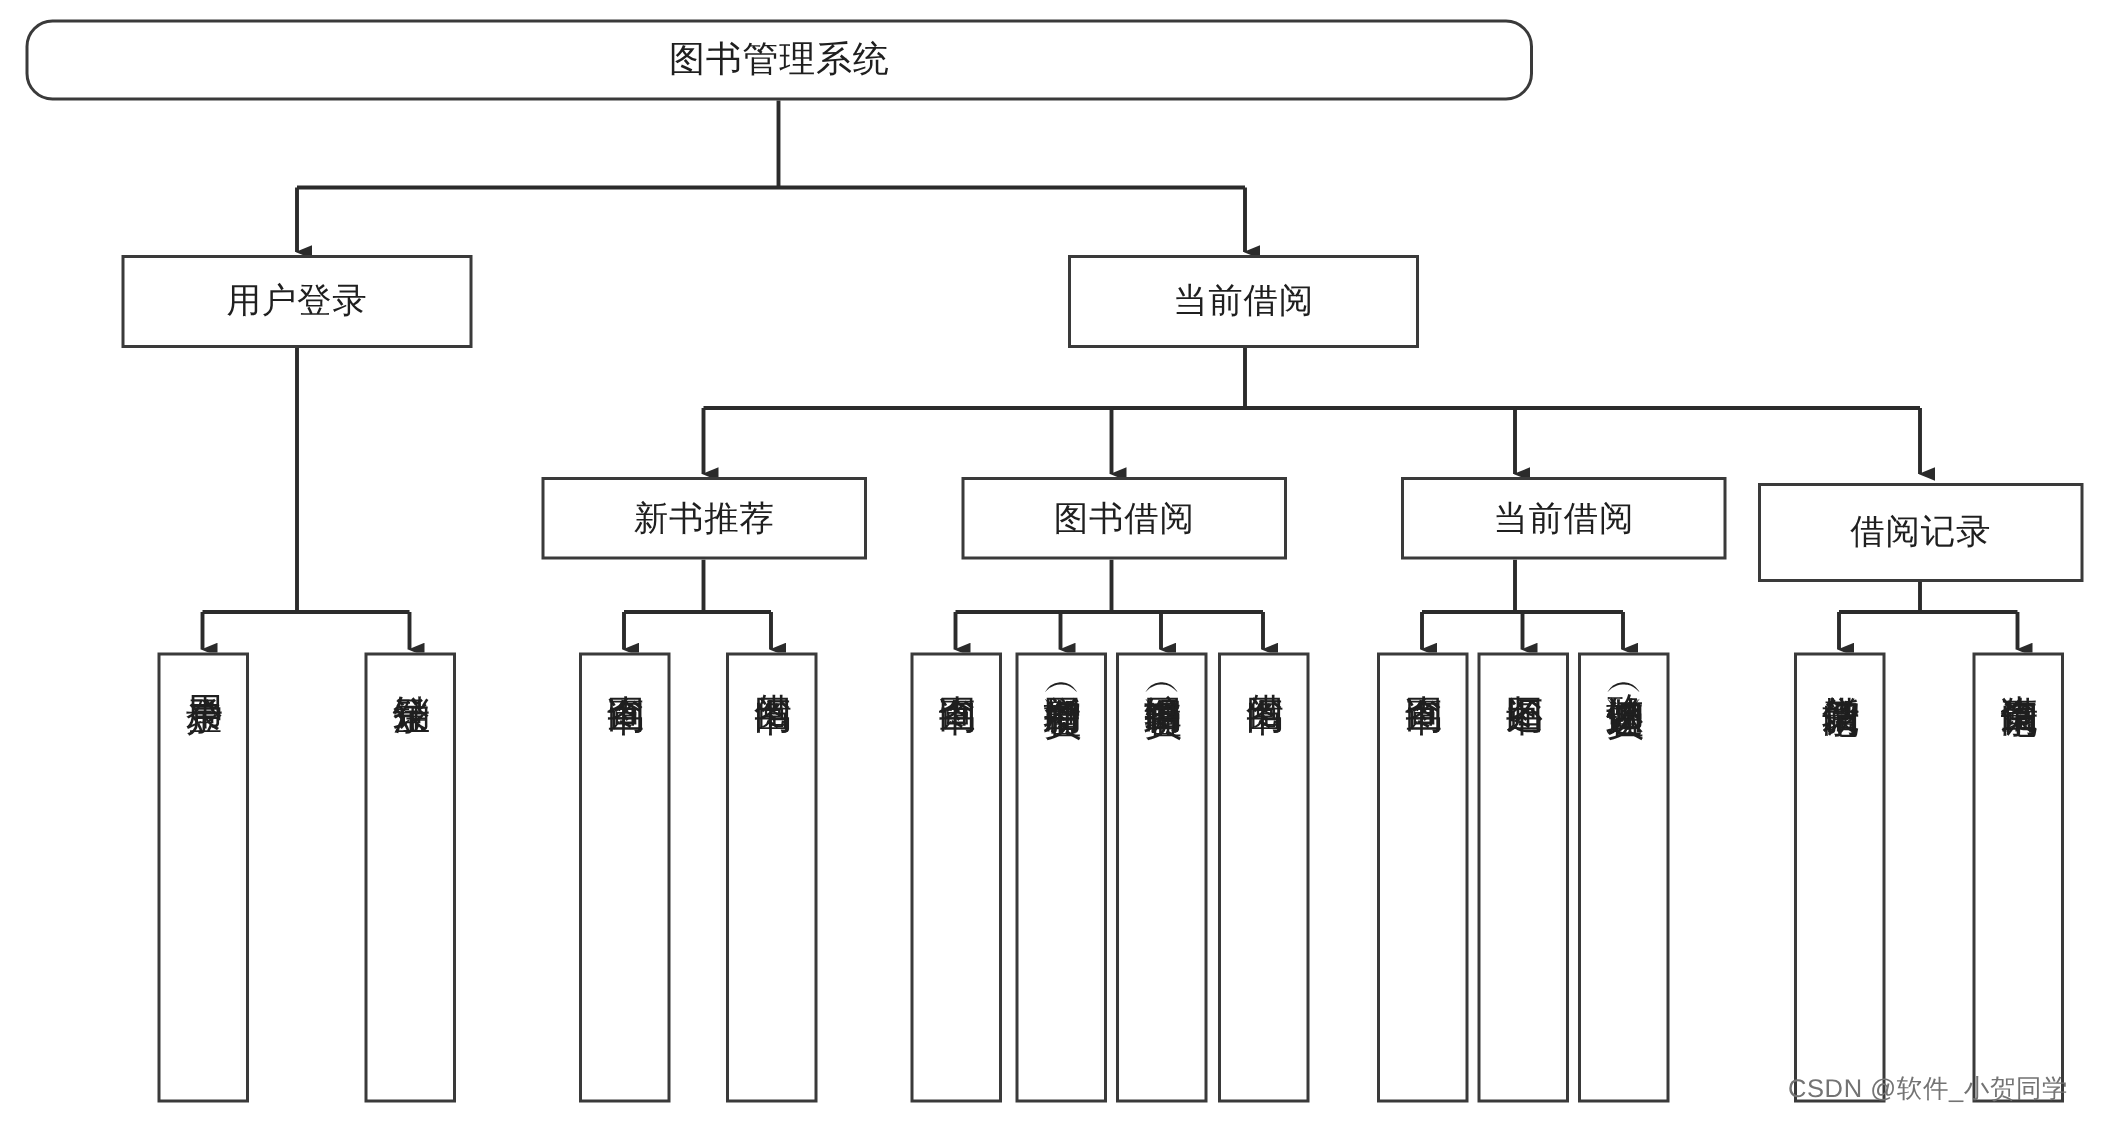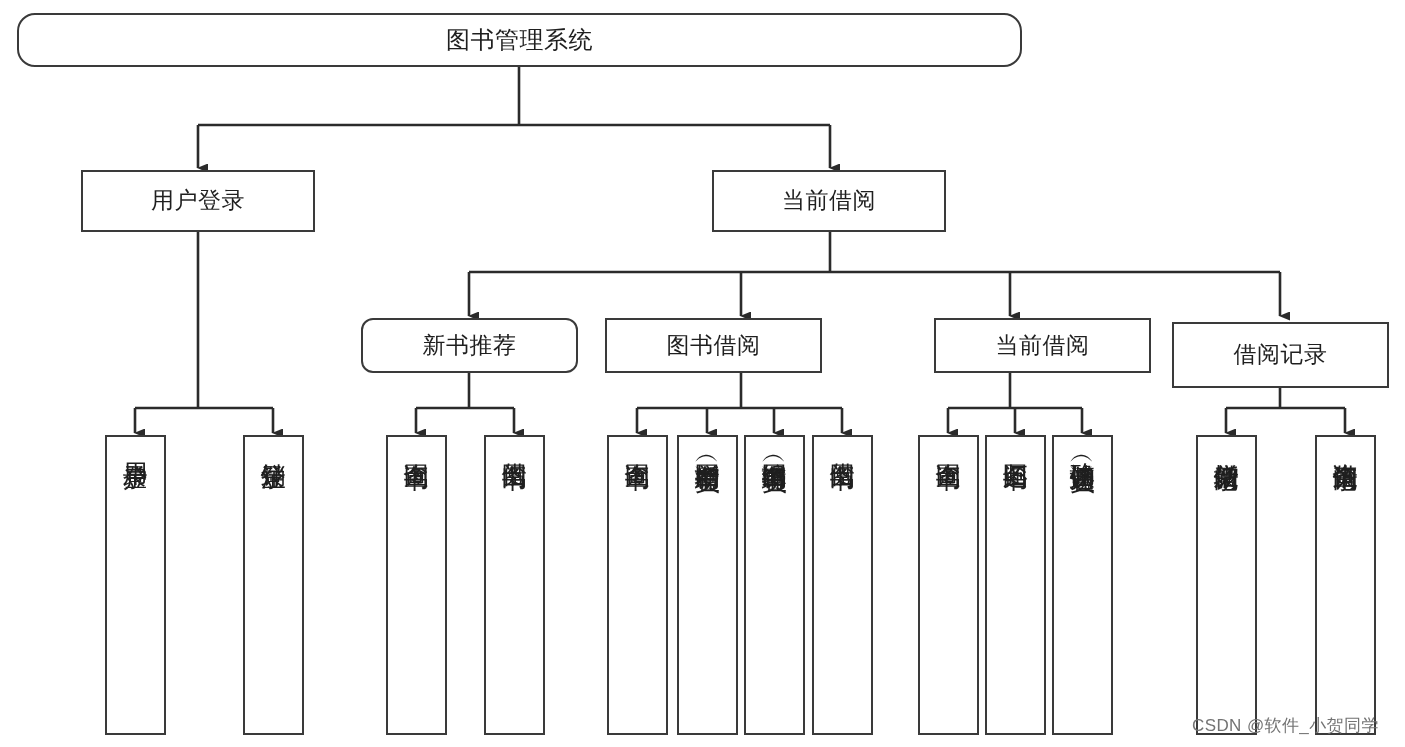--- a/index.html
+++ b/index.html
@@ -131,24 +131,24 @@
     <span class="node-label">图书管理系统</span>
   </div>
 
   <div class="node horizontal" style="left:81px; top:170px; width:234px; height:62px;">
     <span class="node-label">用户登录</span>
   </div>
   <div class="node horizontal" style="left:712px; top:170px; width:234px; height:62px;">
     <span class="node-label">当前借阅</span>
   </div>
 
-  <div class="node horizontal" style="left:361px; top:318px; width:217px; height:55px;border-radius:12px;">
+  <div class="node horizontal" style="left:361px; top:318px; width:217px; height:55px;">
     <span class="node-label">新书推荐</span>
   </div>
-  <div class="node horizontal" style="left:605px; top:318px; width:217px; height:55px;">
+  <div class="node horizontal" style="left:641px; top:318px; width:217px; height:55px;">
     <span class="node-label">图书借阅</span>
   </div>
   <div class="node horizontal" style="left:902px; top:318px; width:217px; height:55px;margin-left:32px;">
     <span class="node-label">当前借阅</span>
   </div>
   <div class="node horizontal" style="left:1172px; top:322px; width:217px; height:66px;">
     <span class="node-label">借阅记录</span>
   </div>
 
   <div class="node vertical" style="left:105px; top:435px; width:61px; height:300px;">

